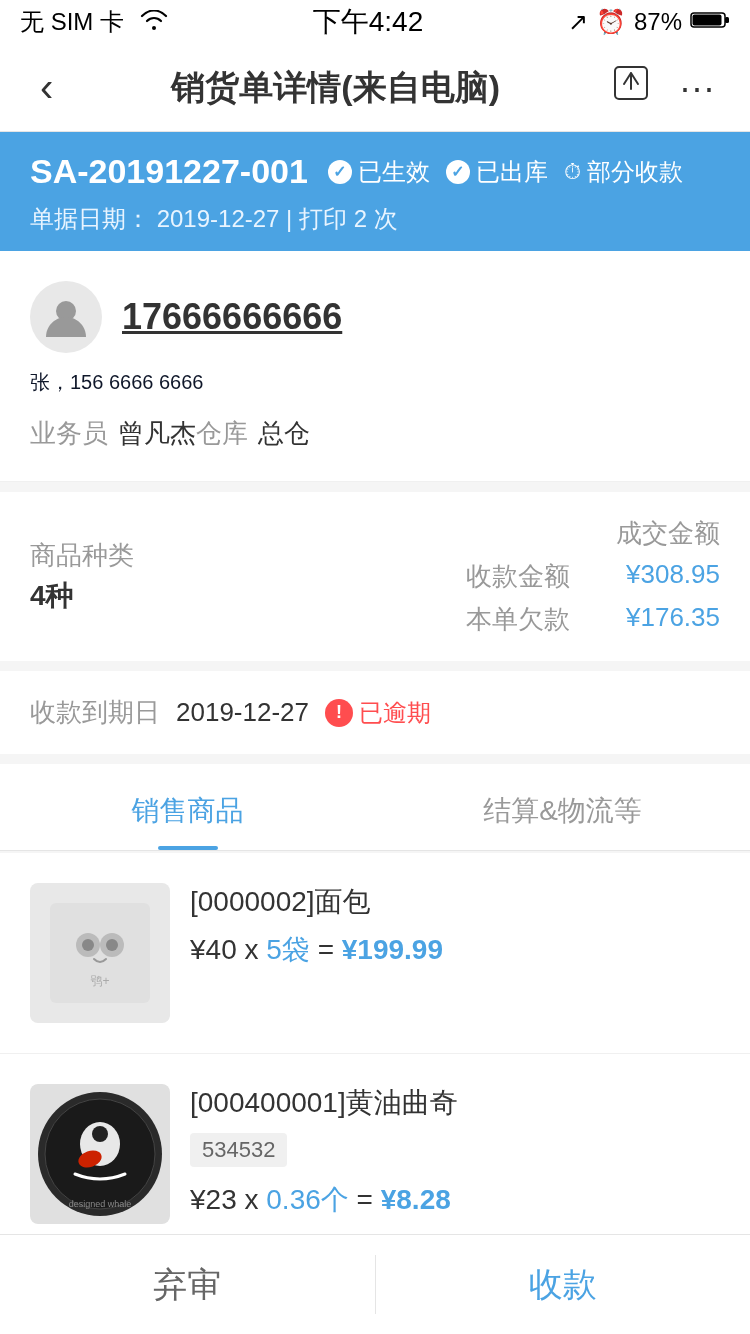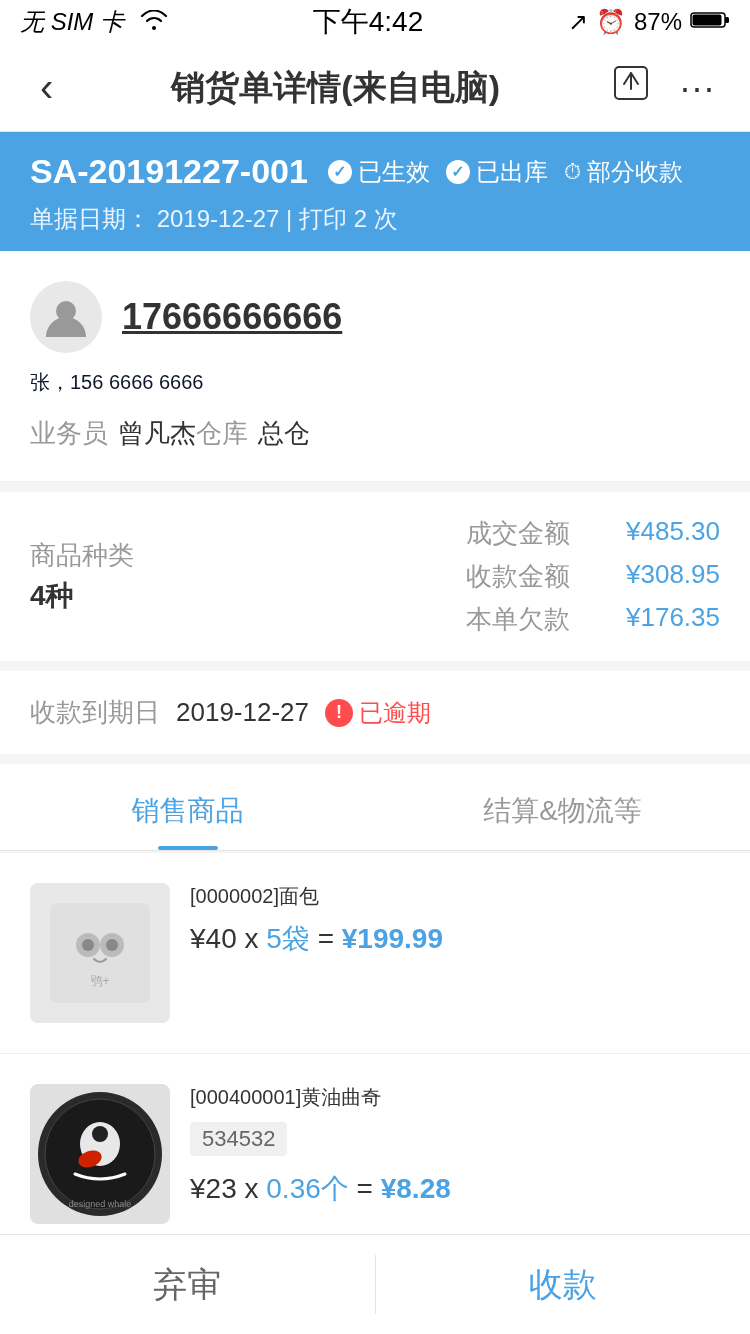--- a/index.html
+++ b/index.html
@@ -17,21 +17,21 @@
     .status-bar {
       height: 44px;
       background: #fff;
       display: flex;
       align-items: center;
       justify-content: space-between;
       padding: 0 20px;
       font-size: 24px;
       color: #000;
     }
-    .status-bar-left { display: flex; align-items: center; gap: 16px; font-style: italic; }
+    .status-bar-left { display: flex; align-items: center; gap: 16px; }
     .status-bar-center { font-weight: 500; font-size: 28px; }
     .status-bar-right { display: flex; align-items: center; gap: 8px; font-size: 24px; }
 
     
     .nav-bar {
       height: 88px;
       background: #fff;
       display: flex;
       align-items: center;
       justify-content: space-between;
@@ -278,21 +278,21 @@
       height: 100%;
       background: #e8e8e8;
       display: flex;
       align-items: center;
       justify-content: center;
     }
     .product-info {
       flex: 1;
     }
     .product-name {
-      font-size: 20px;
+      font-size: 28px;
       color: #333;
       margin-bottom: 10px;
     }
     .product-tag {
       display: inline-block;
       background: #f0f0f0;
       color: #666;
       font-size: 22px;
       padding: 4px 12px;
       border-radius: 4px;
@@ -427,21 +427,20 @@
 <div class="summary-section">
   <div class="summary-left">
     <div class="summary-item-label">商品种类</div>
     <div class="summary-kind">
       <span>4种</span>
     </div>
   </div>
   <div class="summary-right">
     <div class="summary-right-row">
       <span class="summary-right-label">成交金额</span>
-      <span class="summary-right-value">¥485.30</span>
     </div>
     <div class="summary-right-row">
       <span class="summary-right-label">收款金额</span>
       <span class="summary-right-value">¥308.95</span>
     </div>
     <div class="summary-right-row">
       <span class="summary-right-label">本单欠款</span>
       <span class="summary-right-value">¥176.35</span>
     </div>
   </div>

